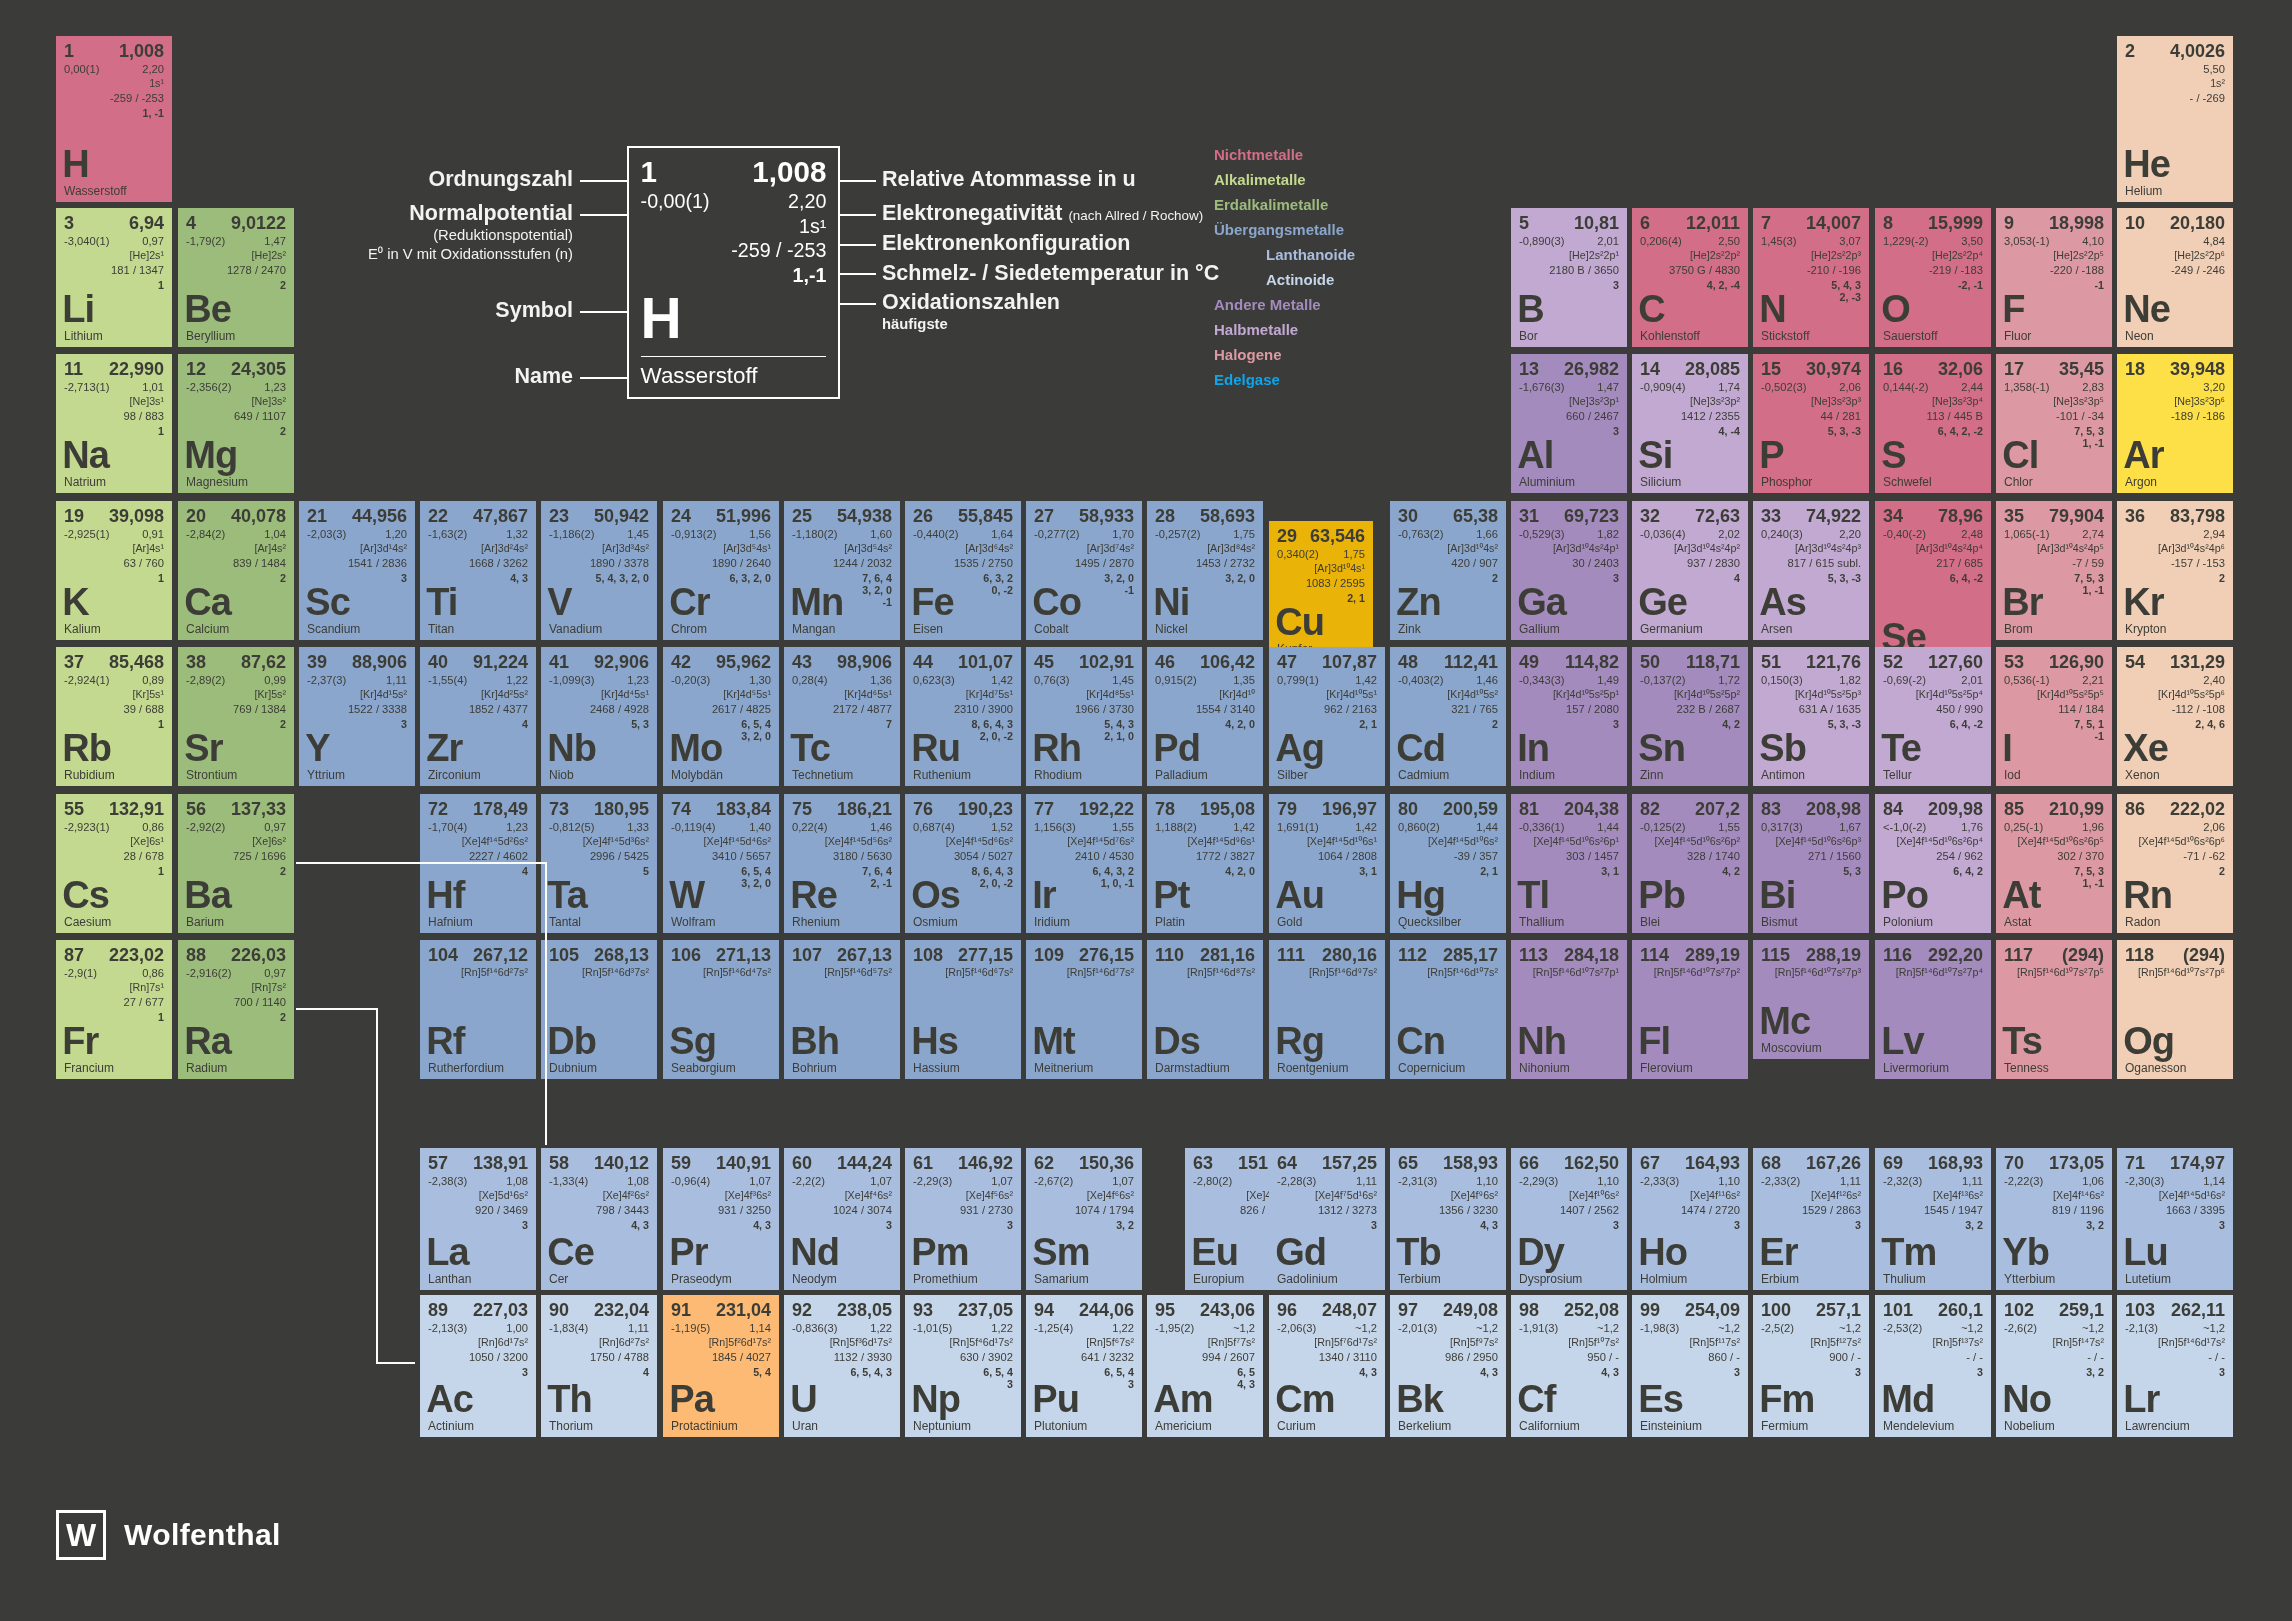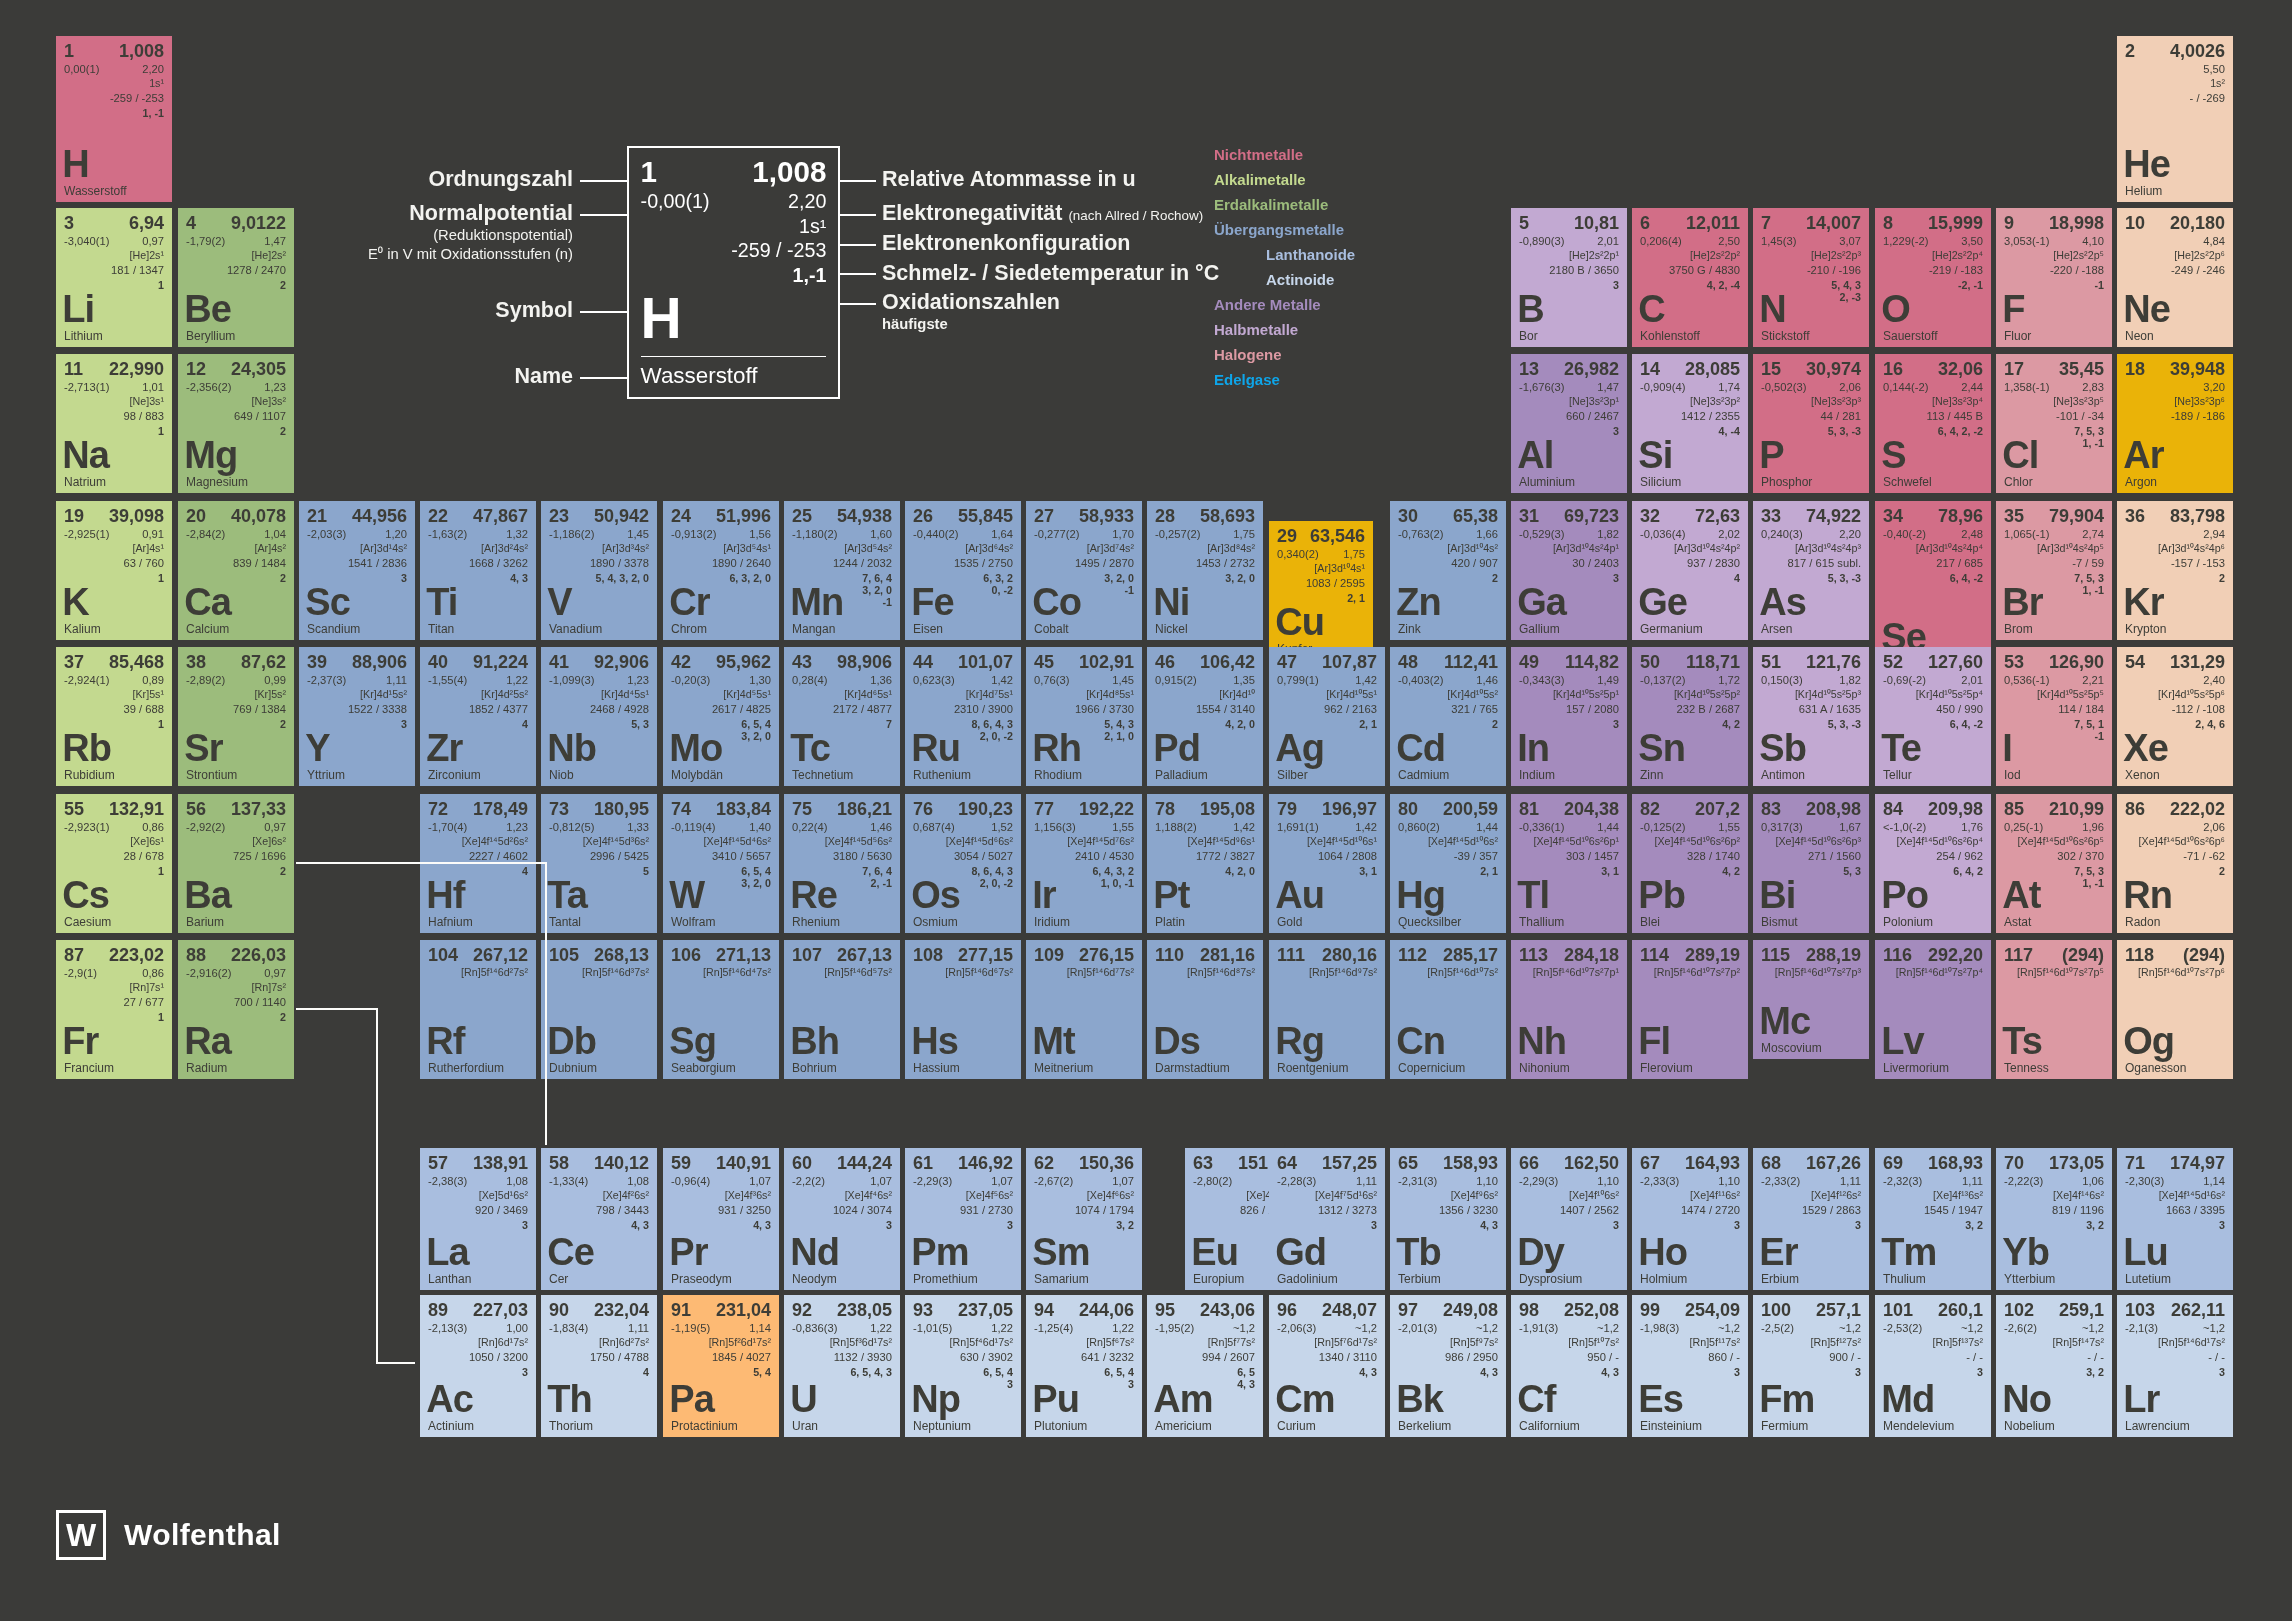--- a/index.html
+++ b/index.html
@@ -349,21 +349,21 @@
       </div>
       <div class="l3">[Ne]3s²3p⁵</div>
       <div class="l4">-101 / -34</div>
       <div class="body">
         <div class="sym">Cl</div>
         <div class="ox">7, 5, 3
 1, -1</div>
       </div>
       <div class="nm">Chlor</div>
     </div>
-    <div class="cell" style="left: 2117px; top: 354px; width: 116px; height: 139px; background: #eab308;">
+    <div class="cell" style="left: 2117px; top: 354px; width: 116px; height: 139px; background: #fde047;">
       <div class="l1">
         <span>18</span>
         <span>39,948</span>
       </div>
       <div class="l2">
         <span></span>
         <span>3,20</span>
       </div>
       <div class="l3">[Ne]3s²3p⁶</div>
       <div class="l4">-189 / -186</div>

